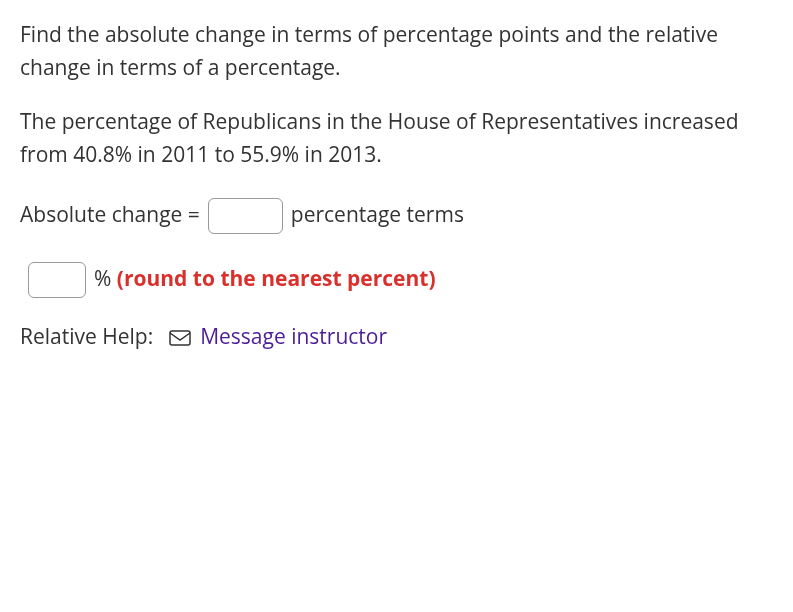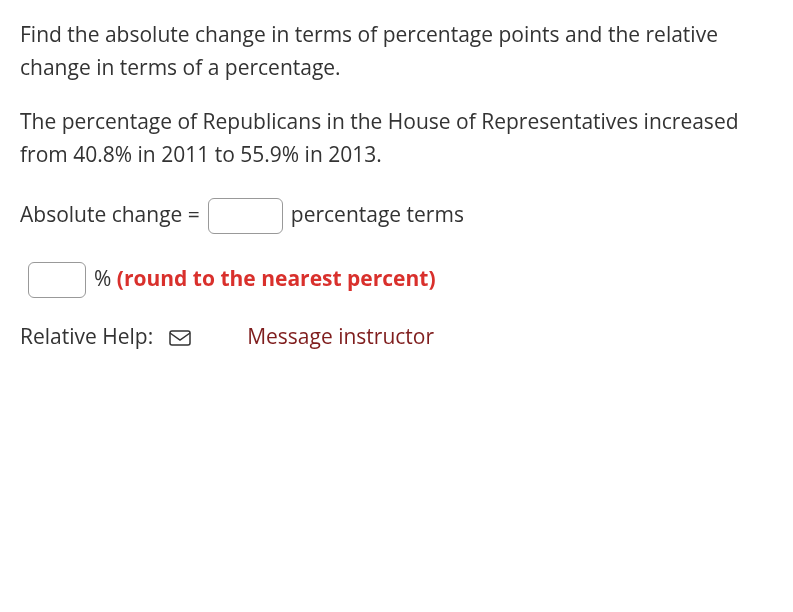--- a/index.html
+++ b/index.html
@@ -44,23 +44,22 @@
     .help-line {
       margin-top: 4px;
     }
     .mail-icon {
       display: inline-block;
       vertical-align: -2px;
       margin-left: 10px;
       margin-right: 4px;
     }
     .link {
-      color: #7f1d1d;
+      color: #4c1d95;
       cursor: pointer;
-      margin-left: 47px;
     }
   </style>
 </head>
 <body>
 
 <div class="paragraph">Find the absolute change in terms of percentage points and the relative change in terms of a percentage.</div>
 
 <div class="paragraph">The percentage of Republicans in the House of Representatives increased from 40.8% in 2011 to 55.9% in 2013.</div>
 
 <div class="answer-line">

